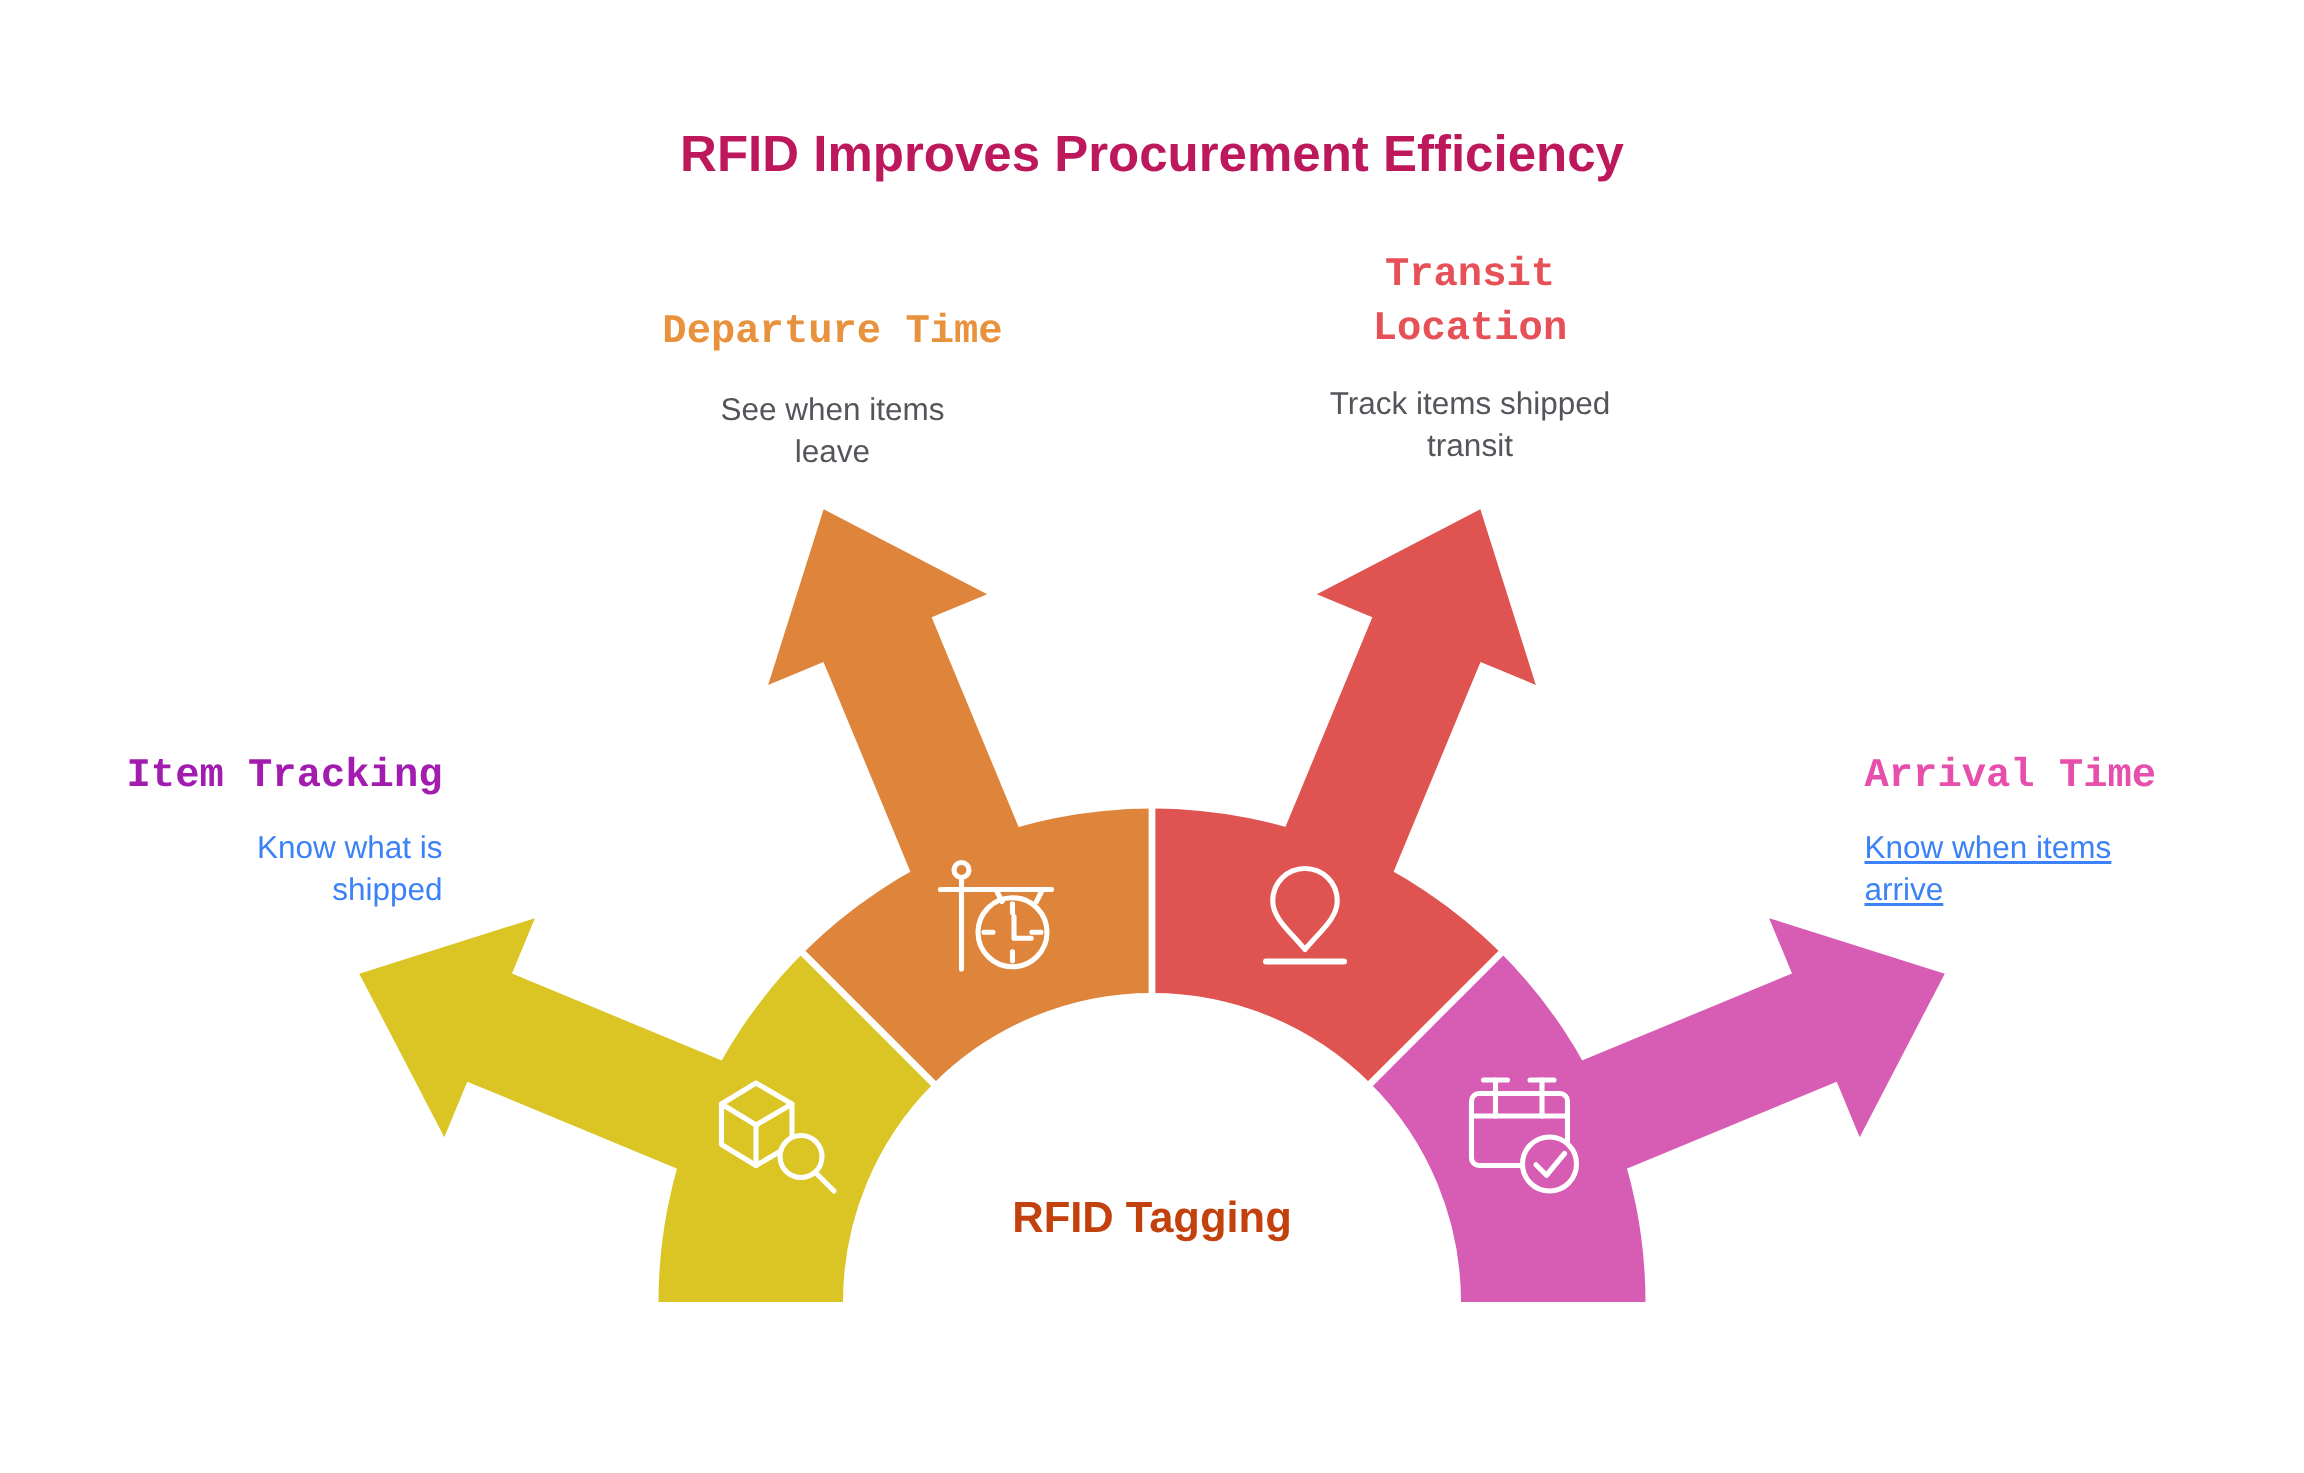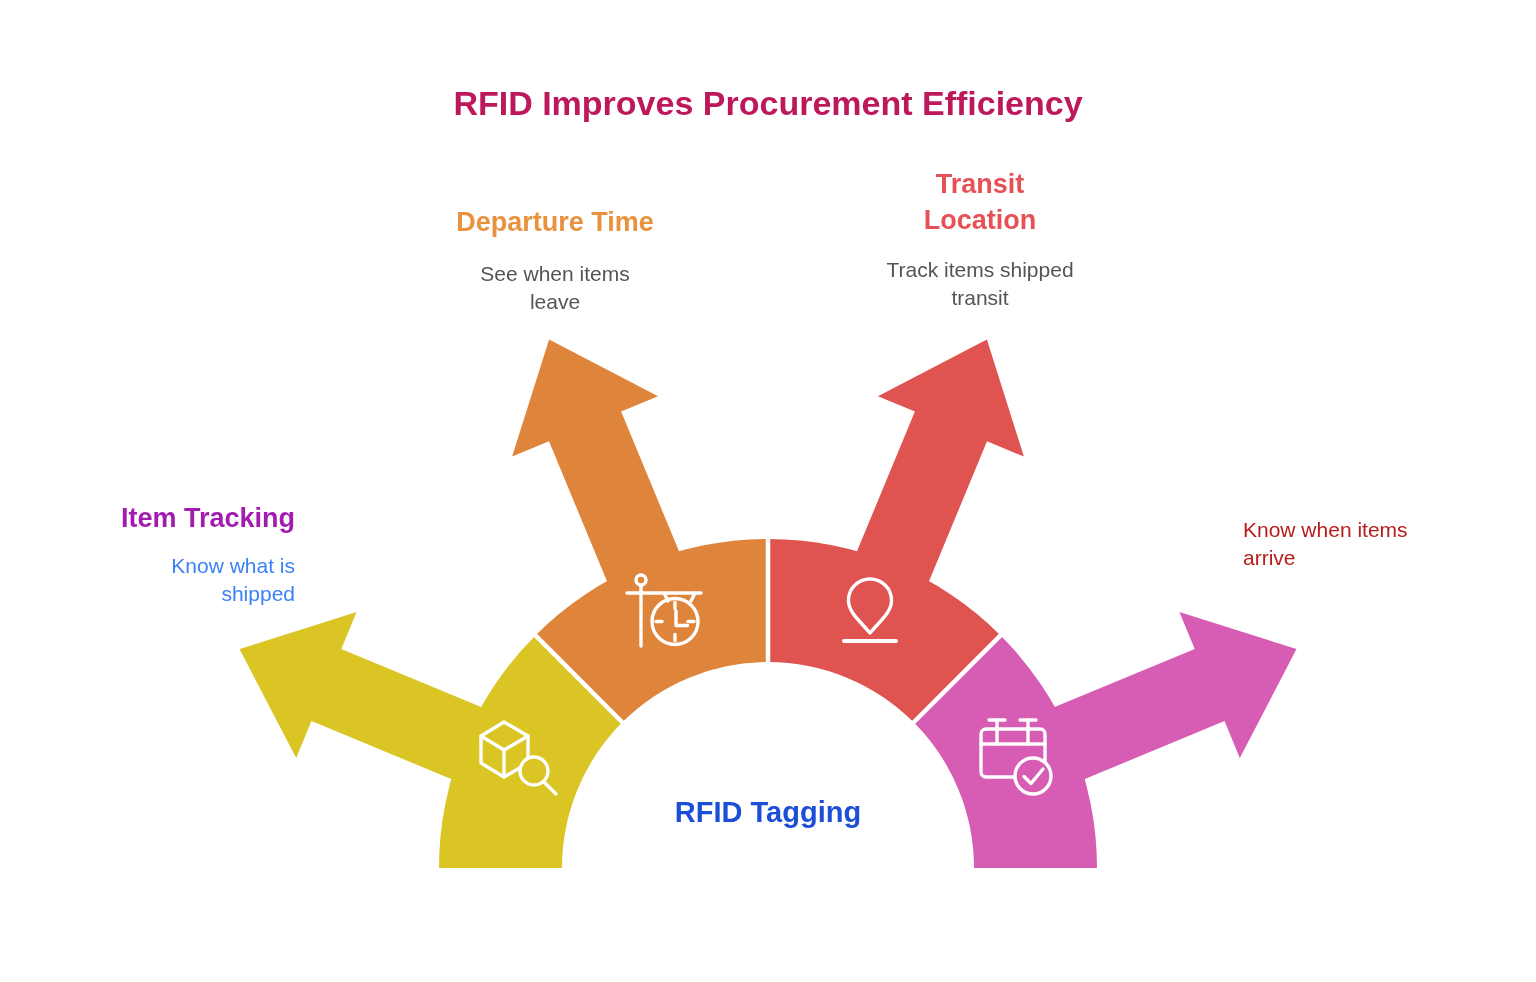--- a/index.html
+++ b/index.html
@@ -2,21 +2,21 @@
 <html><head>
 <meta charset="utf-8">
 <style>
   html,body{margin:0;padding:0;background:#ffffff;}
   .stage{position:relative;width:1536px;height:982px;background:#ffffff;overflow:hidden;
          font-family:"Liberation Sans",sans-serif;}
   .stage svg{position:absolute;left:0;top:0;}
   .page-title{position:absolute;top:82px;left:0;width:1536px;text-align:center;
               font-size:34px;line-height:42px;font-weight:700;margin:0;}
   .sec{position:absolute;}
-  .sec h2{margin:0;font-size:27px;line-height:36px;font-weight:700;}
+  .sec h2{margin:0;font-size:27px;line-height:36px;font-weight:700;font-family:Liberation Mono, monospace;}
   .sec p{margin:16px 0 0;font-size:21px;line-height:28px;font-weight:400;}
   .sec-departure{left:395px;top:204px;width:320px;text-align:center;}
   .sec-departure p{max-width:180px;margin-left:auto;margin-right:auto;}
   .sec-transit{left:820px;top:166px;width:320px;text-align:center;}
   .sec-transit h2{max-width:170px;margin:0 auto;}
   .sec-transit p{max-width:210px;margin-left:auto;margin-right:auto;margin-top:18px;}
   .sec-item{left:35px;top:500px;width:260px;text-align:right;}
   .sec-item p{max-width:150px;margin-left:auto;}
   .sec-arrival{left:1243px;top:500px;width:270px;text-align:left;}
   .sec-arrival p{max-width:190px;}
@@ -96,18 +96,19 @@
     <h2 style="color: rgb(232, 146, 62);">Departure Time</h2>
     <p style="color: rgb(84, 85, 90); margin-top: 20px;">See when items leave</p>
   </div>
 
   <div class="sec sec-transit">
     <h2 style="color: rgb(230, 80, 87);">Transit Location</h2>
     <p style="color: rgb(84, 85, 90);">Track items shipped transit</p>
   </div>
 
   <div class="sec sec-arrival">
-    <p style="color: #b91c1c;">Know when items arrive</p>
+    <h2 style="color: rgb(231, 79, 172);">Arrival Time</h2>
+    <p style="color: #3b82f6; text-decoration: underline;">Know when items arrive</p>
   </div>
 
-  <div class="center-label" style="color: #1d4ed8;">RFID Tagging</div>
+  <div class="center-label" style="color: #c2410c;">RFID Tagging</div>
 
 </div>
 
 </body></html>

